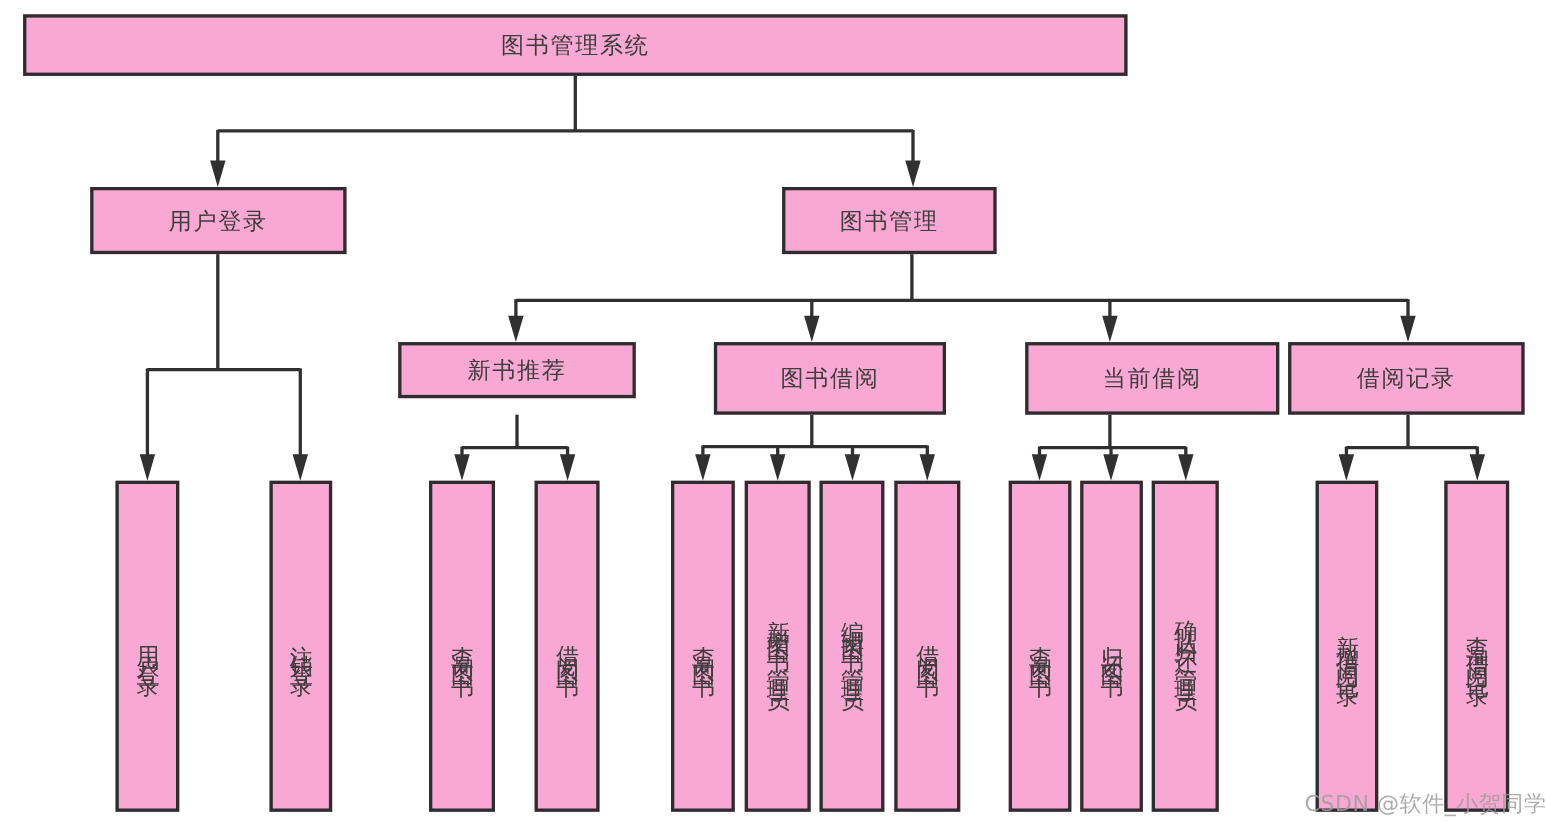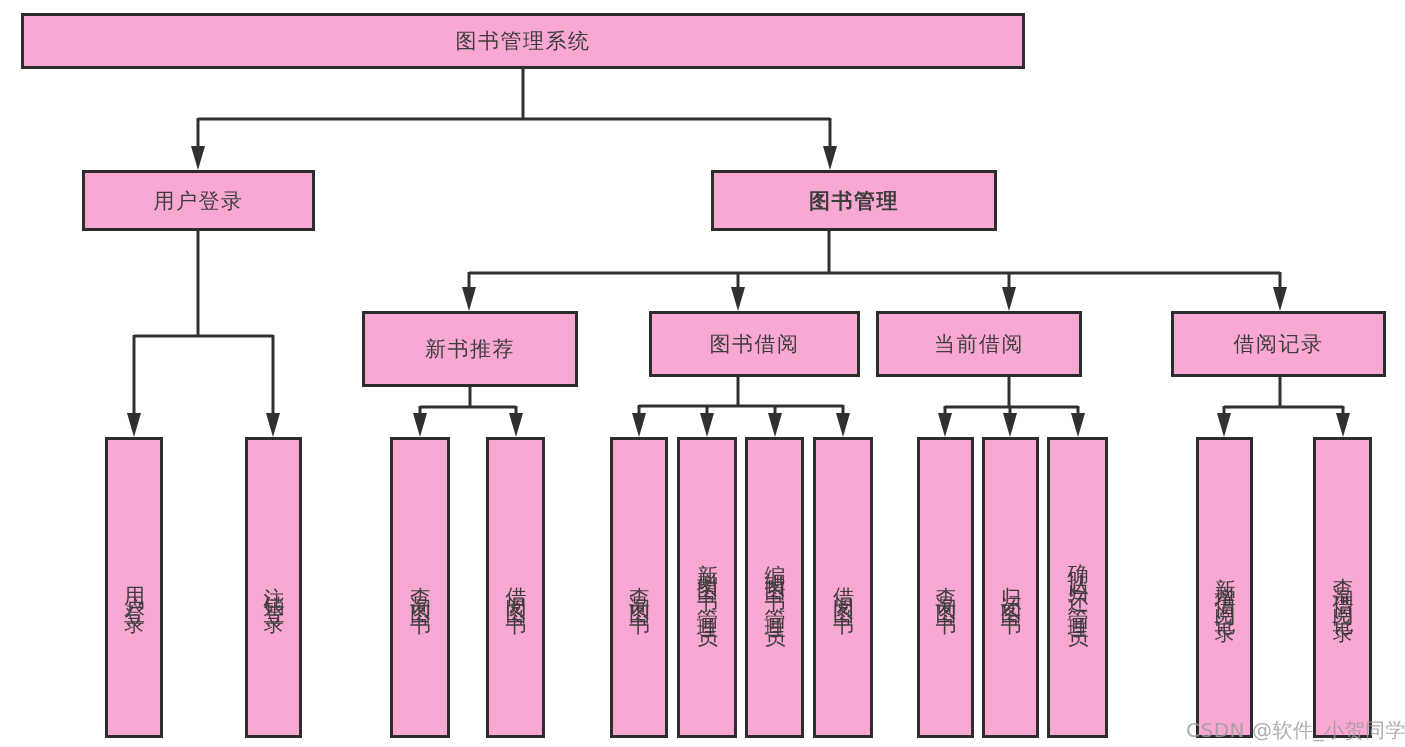--- a/index.html
+++ b/index.html
@@ -118,25 +118,25 @@
     <line x1="1224" y1="407" x2="1343" y2="407"></line>
     <line x1="1224" y1="406" x2="1224" y2="417"></line>
     <polygon points="1217,413 1231,413 1224,437"></polygon>
     <line x1="1343" y1="406" x2="1343" y2="417"></line>
     <polygon points="1336,413 1350,413 1343,437"></polygon>
   </svg>
 
   <div class="node" style="left:21px; top:13px; width:1004px; height:56px;">图书管理系统</div>
 
   <div class="node" style="left:82px; top:170px; width:233px; height:61px;">用户登录</div>
-  <div class="node" style="left:711px; top:170px; width:286px; height:61px;font-weight:bold;">图书管理</div>
+  <div class="node" style="left:711px; top:170px; width:195px; height:61px;">图书管理</div>
 
-  <div class="node" style="left:362px; top:311px; width:216px; height:76px;">新书推荐</div>
+  <div class="node" style="left:362px; top:311px; width:216px; height:51px;">新书推荐</div>
   <div class="node" style="left:649px; top:311px; width:211px; height:66px;">图书借阅</div>
-  <div class="node" style="left:876px; top:311px; width:206px; height:66px;">当前借阅</div>
+  <div class="node" style="left:932px; top:311px; width:231px; height:66px;">当前借阅</div>
   <div class="node" style="left:1171px; top:311px; width:215px; height:66px;">借阅记录</div>
 
   <div class="node leaf" style="left:105px; top:437px; width:58px; height:301px;">用户登录</div>
   <div class="node leaf" style="left:245px; top:437px; width:57px; height:301px;">注销登录</div>
 
   <div class="node leaf" style="left:390px; top:437px; width:60px; height:301px;">查询图书</div>
   <div class="node leaf" style="left:486px; top:437px; width:59px; height:301px;">借阅图书</div>
 
   <div class="node leaf" style="left:610px; top:437px; width:58px; height:301px;">查询图书</div>
   <div class="node leaf" style="left:677px; top:437px; width:60px; height:301px;">新增图书（管理员）</div>

